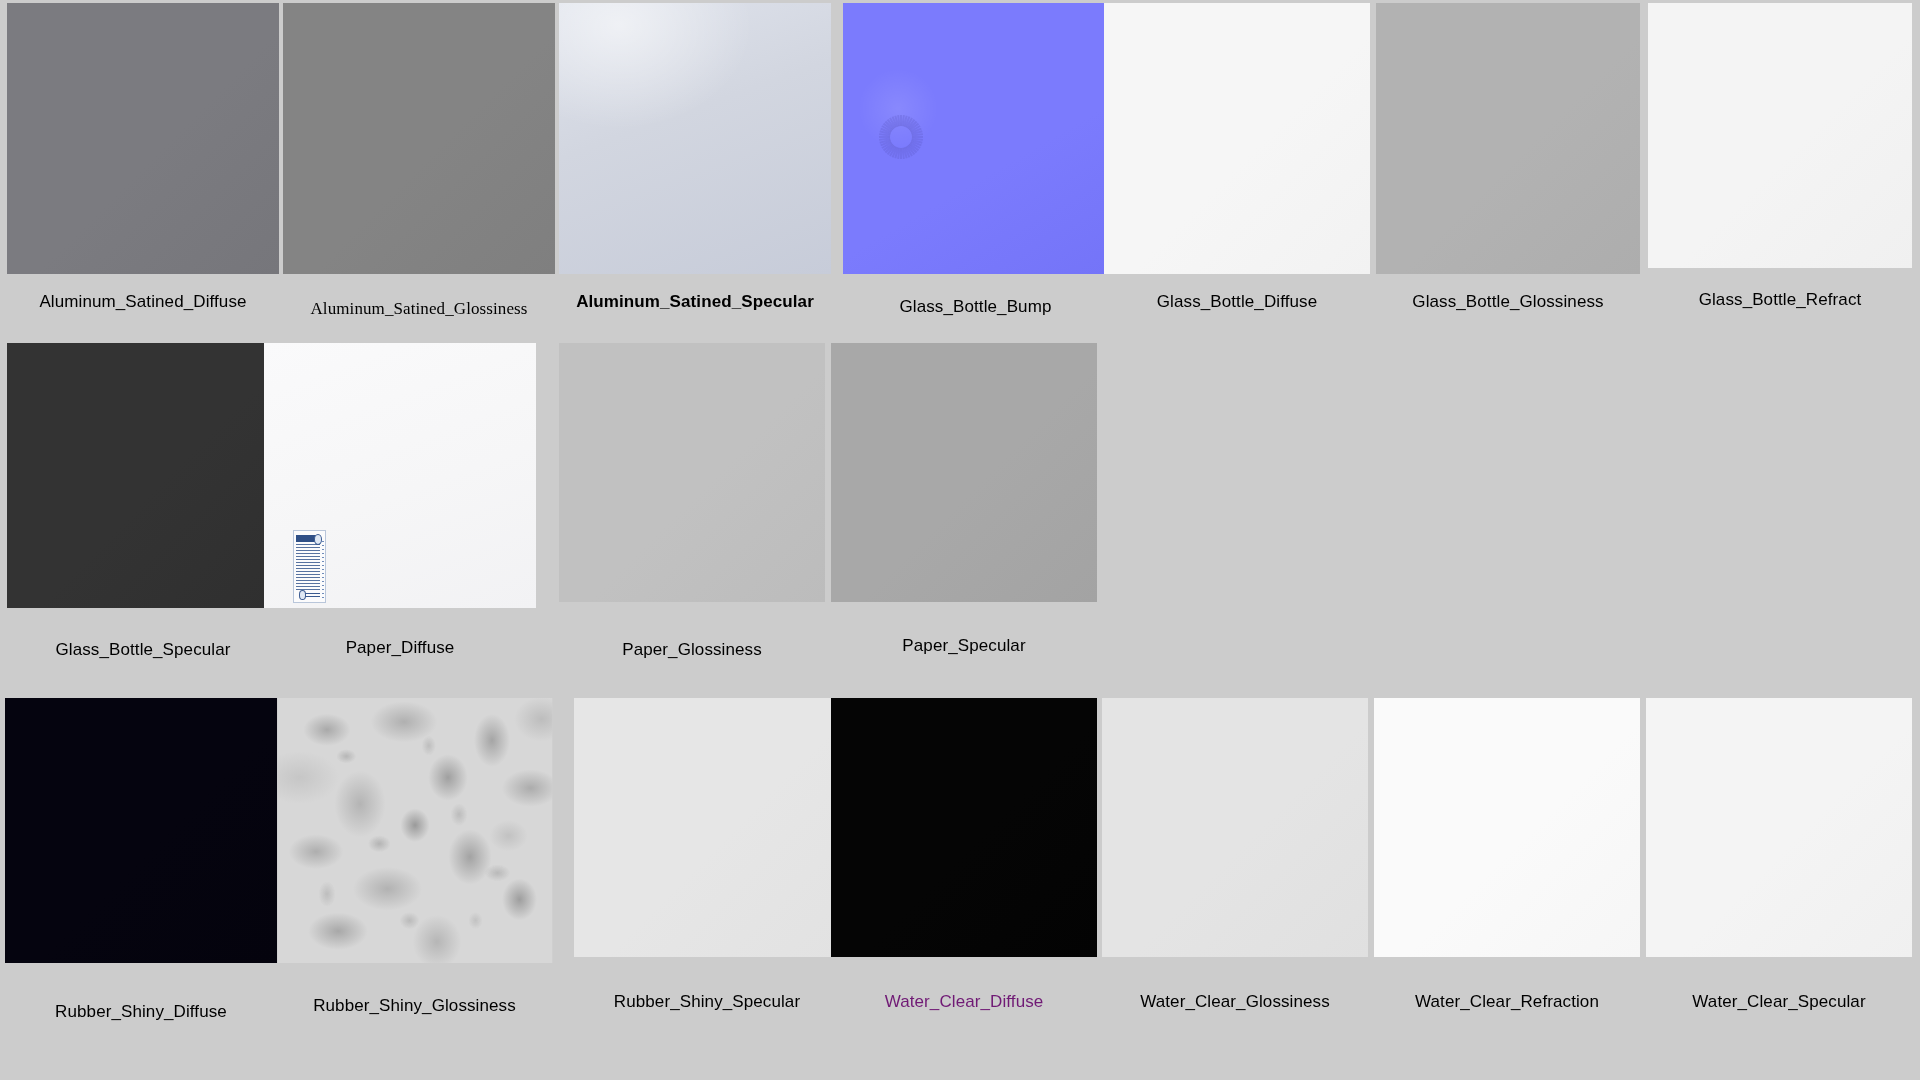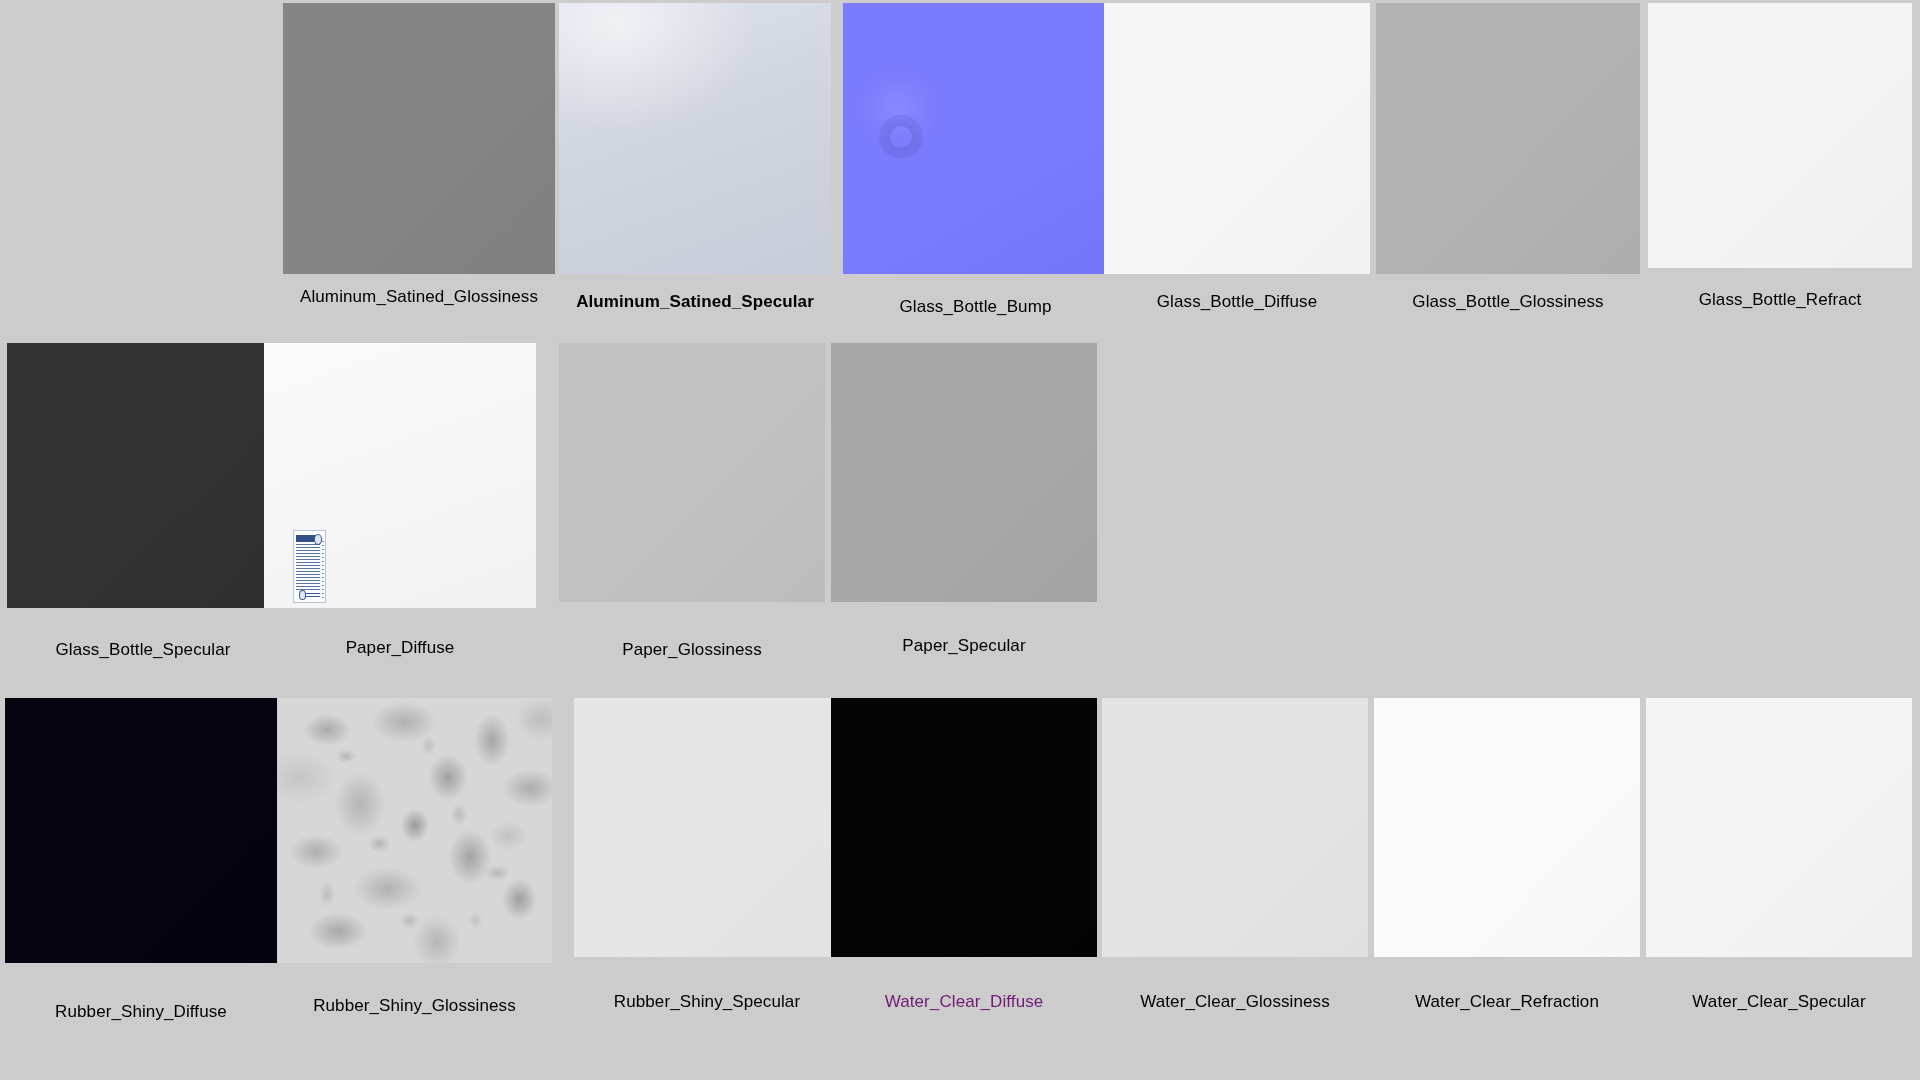--- a/index.html
+++ b/index.html
@@ -203,25 +203,31 @@
     position: absolute;
     inset: 0;
     pointer-events: none;
   }
 </style>
 </head>
 <body>
 
 <div id="grid-root" style="background: rgb(204, 204, 204);">
     <div class="grid-row" style="top: 3px; height: 340px;">
+      <div class="tile" style="left: 7px; width: 272px; height: 340px;">
+        <div class="thumb" style="width: 272px; height: 271px;">
+          <div class="thumb-inner" style="background: linear-gradient(135deg, rgb(123, 123, 128) 0%, rgb(123, 123, 128) 55%, rgb(118, 118, 123) 100%);"></div>
+        </div>
+        <div class="tile-label" style="top: 289px; color: rgb(0, 0, 0);">Aluminum_Satined_Diffuse</div>
+      </div>
       <div class="tile" style="left: 283px; width: 272px; height: 340px;">
         <div class="thumb" style="width: 272px; height: 271px;">
           <div class="thumb-inner" style="background: linear-gradient(135deg, rgb(132, 132, 132) 0%, rgb(132, 132, 132) 55%, rgb(127, 127, 127) 100%);"></div>
         </div>
-        <div class="tile-label" style="top: 284px; color: rgb(0, 0, 0);">Aluminum_Satined_Glossiness</div>
+        <div class="tile-label" style="top: 296px; color: rgb(0, 0, 0); font-family: Liberation Serif, serif;">Aluminum_Satined_Glossiness</div>
       </div>
       <div class="tile" style="left: 559px; width: 272px; height: 340px; font-weight: bold;">
         <div class="thumb" style="width: 272px; height: 271px;">
           <div class="thumb-inner" style="background: linear-gradient(160deg, rgb(223, 227, 236) 0%, rgb(210, 214, 224) 42%, rgb(199, 204, 217) 100%);">
             <div class="sheen" style="background: radial-gradient(70% 55% at 22% 8%, rgba(255, 255, 255, 0.55) 0%, rgba(255, 255, 255, 0) 70%);"></div>
           </div>
         </div>
         <div class="tile-label" style="top: 289px; color: rgb(0, 0, 0);">Aluminum_Satined_Specular</div>
       </div>
       <div class="tile" style="left: 831px; width: 289px; height: 340px;">

